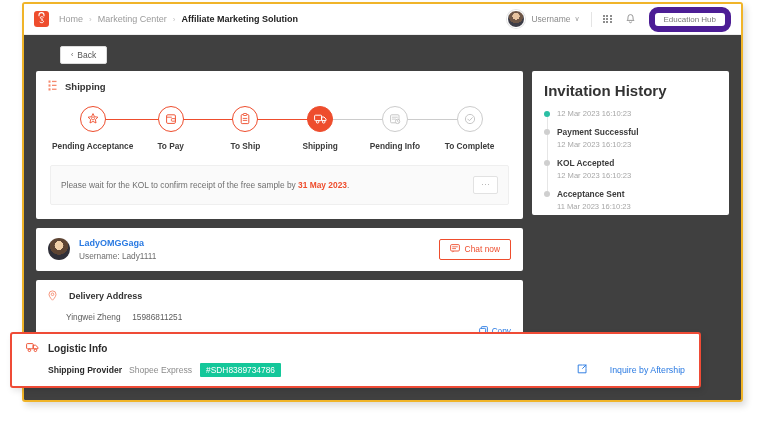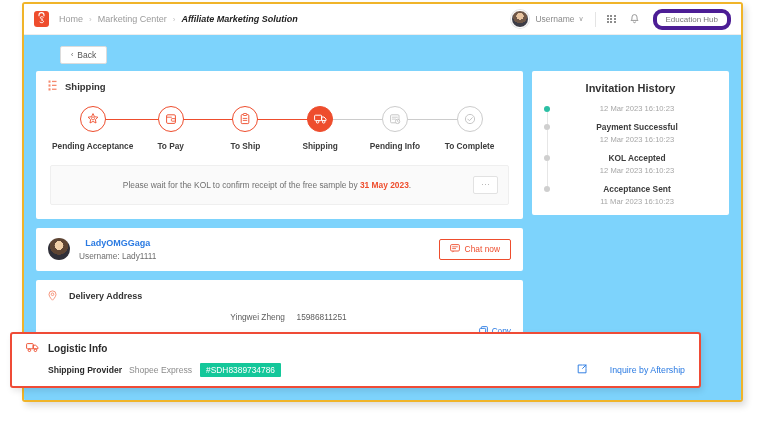--- a/index.html
+++ b/index.html
@@ -51,21 +51,21 @@
   }
   .shopee-logo svg { position: absolute; left: 2px; top: 1px; }
   .crumbs {
     display: flex;
     align-items: center;
     font-size: 9px;
     color: #9b9b9b;
     white-space: nowrap;
   }
   .crumb { color: #9b9b9b; }
-  .crumb.active { color: #222222; font-weight: bold; font-style: italic; }
+  .crumb.active { color: #222222; font-weight: bold; }
   .crumb-sep {
     margin: 0 6px;
     color: #c4c4c4;
     font-size: 8px;
   }
   .topbar-spacer { flex: 1 1 auto; }
   .topbar-right {
     display: flex;
     align-items: center;
     gap: 0px;
@@ -98,32 +98,32 @@
   .grid-icon {
     display: grid;
     grid-template-columns: repeat(3, 2px);
     grid-template-rows: repeat(3, 2px);
     gap: 1.4px;
   }
   .grid-icon i { background: #8d8d8d; display: block; }
   .bell-icon { margin-left: 13px; }
   .edu-hub {
     margin-left: 13px;
-    border: 4px solid #4c1d95;
+    border: 6px solid #4c1d95;
     border-radius: 9px;
     padding: 2px 9px;
     font-size: 8px;
     color: #7a7a7a;
     white-space: nowrap;
   }
 
   
   #content {
     height: calc(100% - 31px);
-    background: #7dd3fc;
+    background: #404040;
     padding: 8px 12px 0 12px;
     box-sizing: border-box;
     position: relative;
   }
   .back-btn {
     display: inline-flex;
     align-items: center;
     background: #ffffff;
     border: 1px solid #dcdcdc;
     border-radius: 2px;
@@ -139,21 +139,20 @@
     gap: 9px;
     margin-top: 7px;
   }
   .col-left { width: 487px; flex: 0 0 auto; }
   .col-right { flex: 1 1 auto; }
 
   .card {
     background: #ffffff;
     border-radius: 2px;
     box-sizing: border-box;
-    text-align: center;
   }
 
   
   .card-shipping { padding: 9px 12px 14px 12px; }
   .card-head {
     display: flex;
     align-items: center;
     gap: 8px;
     font-size: 9.5px;
     font-weight: bold;
@@ -301,21 +300,21 @@
     gap: 4px;
   }
 
   
   .card-history {
     padding: 11px 12px 14px 12px;
     height: 144px;
     box-sizing: border-box;
   }
   .hist-title {
-    font-size: 11px;
+    font-size: 15px;
     font-weight: bold;
     color: #333333;
     margin-bottom: 10px;
   }
   .tl { position: relative; padding-left: 13px; }
   .tl-item { position: relative; margin-bottom: 9px; }
   .tl-item:last-child { margin-bottom: 0; }
   .tl-dot {
     position: absolute;
     left: -13px;

